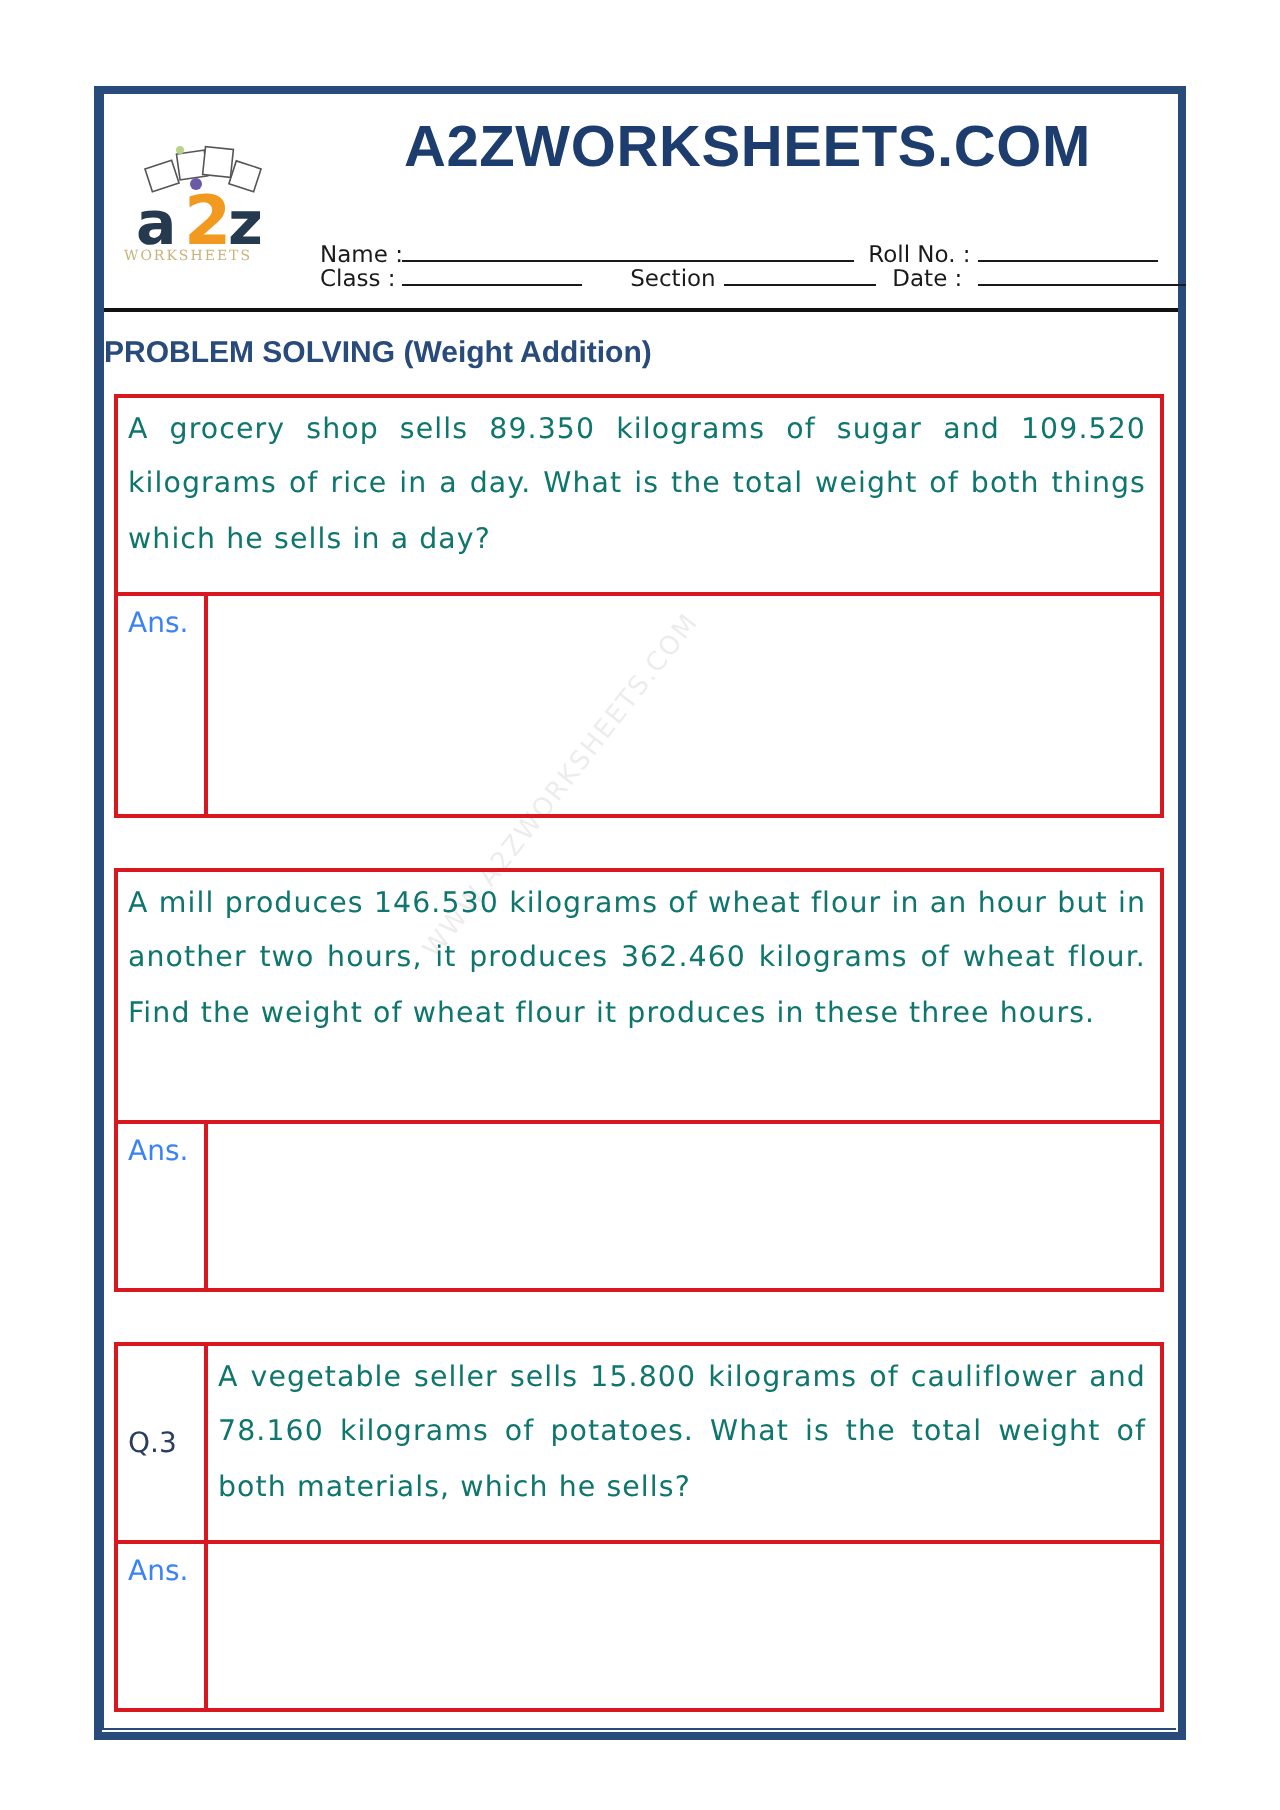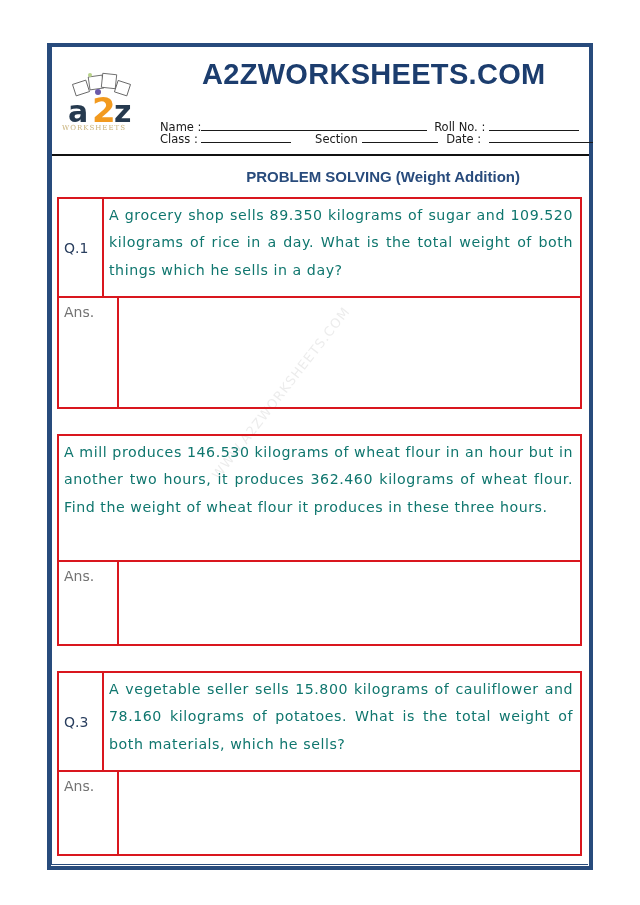--- a/index.html
+++ b/index.html
@@ -25,31 +25,31 @@
   .site-title { position: absolute; left: 202px; top: 58px; width: 340px;
     font-family: "Liberation Sans", sans-serif; font-weight: bold; font-size: 29px;
     color: #1c3d6e; letter-spacing: 0.3px; }
 
   .field-row { position: absolute; left: 160px; font-family: "DejaVu Sans", sans-serif;
     font-size: 11.5px; color: #1a1a1a; white-space: nowrap; }
   .field-row .blank { display: inline-block; border-bottom: 1px solid #1a1a1a; height: 12px; vertical-align: baseline; }
   .row1 { top: 107px; margin-top: 12px; }
   .row2 { top: 131px; }
 
-  .section-title { position: absolute; left: 52px; top: 168px; width: 468px; text-align: right;
+  .section-title { position: absolute; left: 52px; top: 168px; width: 468px; text-align: left;
     font-family: "Liberation Sans", sans-serif; font-weight: bold; font-size: 15px; color: #284b7c; }
 
   .qbox { position: absolute; left: 57px; width: 525px; border: 2px solid #d9171e; }
   .qrow { position: relative; display: flex; }
   .qrow + .qrow { border-top: 2px solid #d9171e; }
   .qlabel { width: 45px; border-right: 2px solid #d9171e; font-size: 14px; color: #2a3f5f;
     display: flex; align-items: center; padding-left: 5px; }
   .qtext { flex: 1; font-size: 14.2px; line-height: 27.3px; text-align: justify; padding: 3px 7px 0 5px;
     letter-spacing: 0.55px; color: #0f766e; }
-  .alabel { width: 60px; border-right: 2px solid #d9171e; font-size: 14px; padding: 6px 0 0 5px; color:#737373; }
+  .alabel { width: 45px; border-right: 2px solid #d9171e; font-size: 14px; padding: 6px 0 0 5px; color:#3b82f6; }
   .aspace { flex: 1; }
 
   .watermark { position: absolute; left: 215px; top: 470px; transform: rotate(-52deg);
     transform-origin: left center; font-size: 13px; color: rgba(150,150,150,0.18);
     letter-spacing: 1px; white-space: nowrap; }
 </style>
 </head>
 <body>
 
 <div class="frame-outer"></div>
@@ -92,21 +92,20 @@
 </div>
 
 <div class="header-rule"></div>
 
 <div class="section-title">PROBLEM SOLVING (Weight Addition)</div>
 
 <div class="watermark">WWW.A2ZWORKSHEETS.COM</div>
 
 <div class="qbox" style="top:197px;">
   <div class="qrow" style="height:97px;">
-    <div class="qlabel">Q.1</div>
     <div class="qtext">A grocery shop sells 89.350 kilograms of sugar and 109.520 kilograms of rice in a day. What is the total weight of both things which he sells in a day?</div>
   </div>
   <div class="qrow" style="height:111px;">
     <div class="alabel">Ans.</div>
     <div class="aspace"></div>
   </div>
 </div>
 
 <div class="qbox" style="top:434px;">
   <div class="qrow" style="height:124px;">

